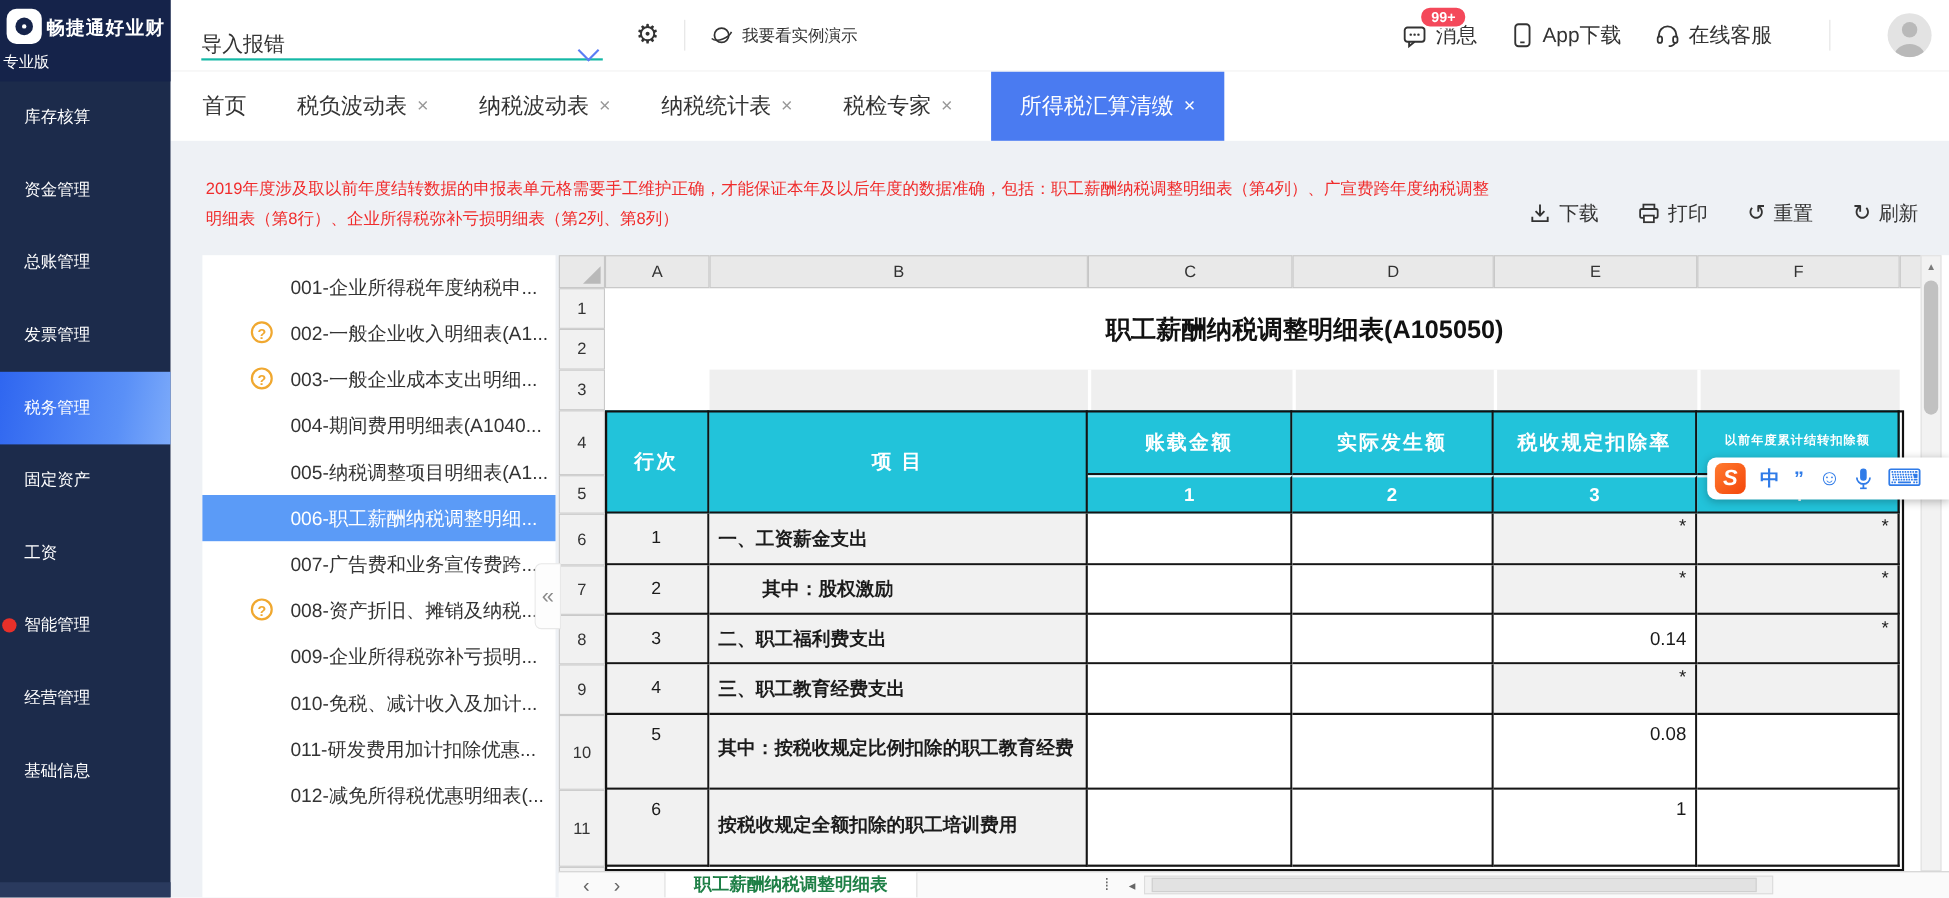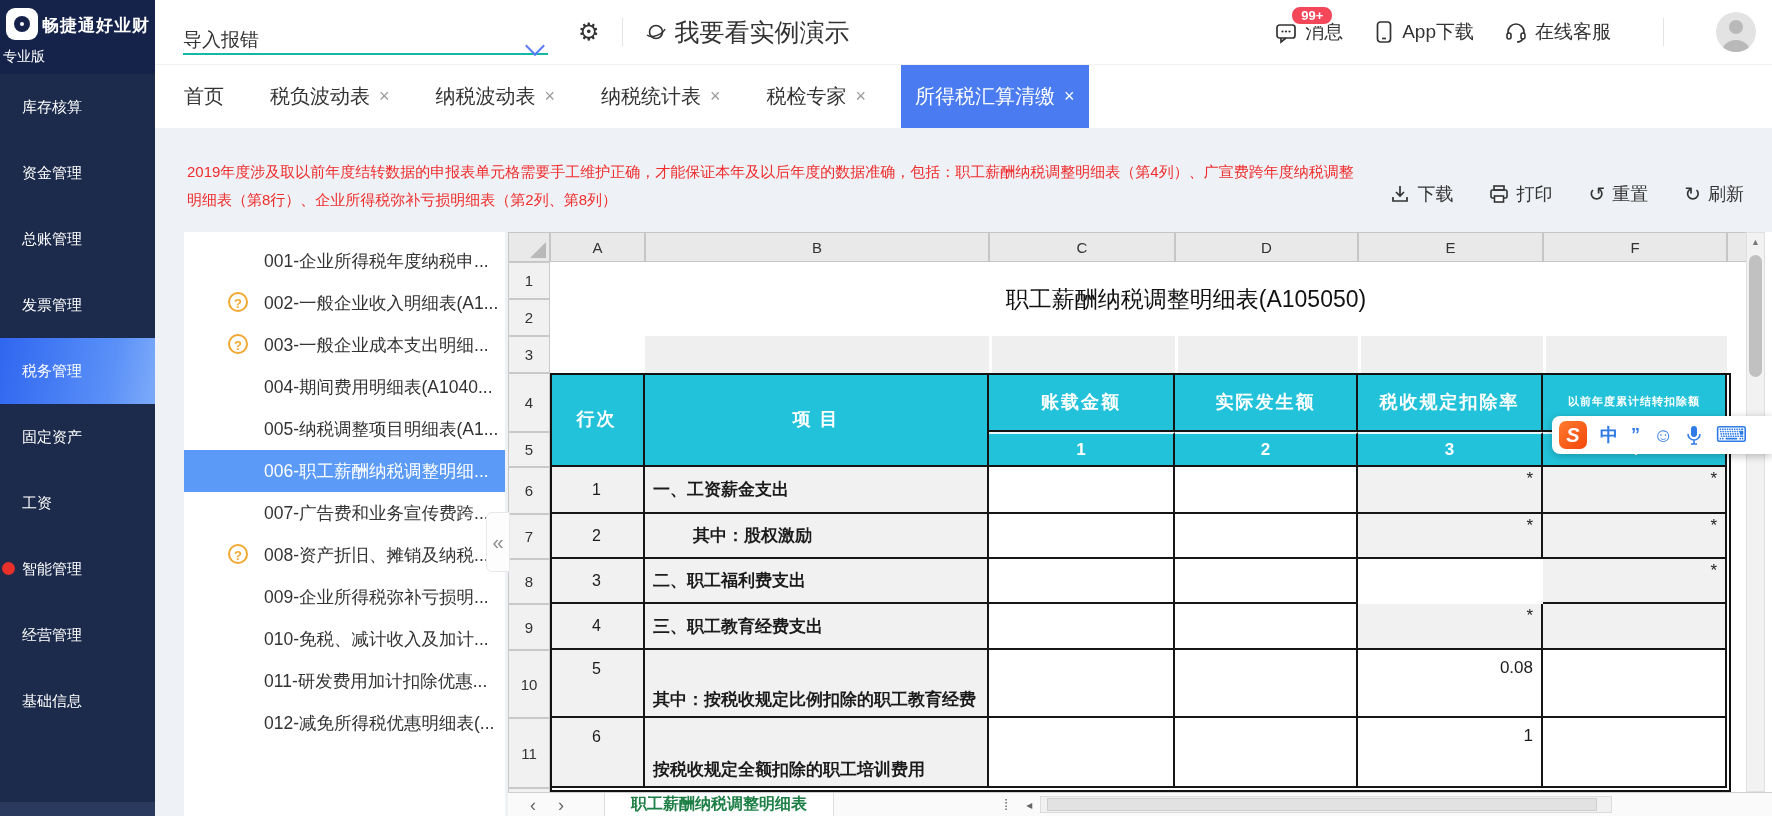--- a/index.html
+++ b/index.html
@@ -18,32 +18,32 @@
   .menu-item.active{background:linear-gradient(100deg,#2f66f0 0%,#5a90f7 70%,#7dabfa 100%)}
   .menu-item .dot{position:absolute;left:2px;top:26px;width:13px;height:13px;border-radius:50%;background:#e8302a}
   .side-foot{position:absolute;left:0;bottom:0;width:155px;height:14px;background:#2a3a5e}
   
   .topbar{position:absolute;left:155px;top:0;right:0;height:64px;background:#fff;display:flex;align-items:center;z-index:20;border-bottom:1px solid #f2f2f2}
   .select-box{margin-left:28px;width:365px;display:flex;align-items:flex-end;justify-content:space-between;border-bottom:2px solid #14b8a6;height:44px;cursor:pointer}
   .select-box .sel-label{font-size:19px;color:#333}
   .chev-down{width:12px;height:12px;border-right:2px solid #5a7df5;border-bottom:2px solid #5a7df5;transform:rotate(45deg);margin-right:6px;margin-top:-6px}
   .icon-btn{font-size:24px;color:#333;margin-left:30px;cursor:pointer;line-height:1}
   .vdiv{width:1px;height:28px;background:#e3e3e3;margin:0 22px}
-  .top-link{display:flex;align-items:center;gap:8px;font-size:25px;color:#333;cursor:pointer;white-space:nowrap}
+  .top-link{display:flex;align-items:center;gap:8px;font-size:15px;color:#333;cursor:pointer;white-space:nowrap}
   .top-right{margin-left:auto;display:flex;align-items:center;gap:30px;padding-right:16px}
   .top-item{position:relative;display:flex;align-items:center;gap:7px;font-size:19px;color:#333;cursor:pointer;white-space:nowrap}
   .badge{position:absolute;top:-14px;left:16px;background:#f4485a;color:#fff;font-size:13px;font-weight:bold;
          padding:1px 9px;border-radius:10px;border:2px solid #fff}
   .avatar{width:40px;height:40px;border-radius:50%;background:#e3e3e3;overflow:hidden;cursor:pointer}
   svg.ic{display:block}
   
   .tabbar{position:absolute;left:155px;top:64px;right:0;height:64px;background:#fff;display:flex;align-items:stretch;z-index:10}
   .tab{display:flex;align-items:center;gap:9px;padding:0 17px;margin-left:12px;font-size:20px;color:#333;cursor:pointer;white-space:nowrap}
   .tab .tx{color:#999;font-size:18px}
-  .tab.active{background:#4a7bf1;color:#fff;margin-left:18px;padding:0 14px}
+  .tab.active{background:#4a7bf1;color:#fff;margin-left:18px;padding:0 26px}
   .tab.active .tx{color:#fff}
   
   .notice{position:absolute;left:187px;top:158px;width:1180px;color:#f02c2c;font-size:15px;line-height:1.85;z-index:5}
   .rtoolbar{position:absolute;right:28px;top:182px;display:flex;gap:36px;z-index:6}
   .tool-btn{display:flex;align-items:center;gap:7px;font-size:18px;color:#333;cursor:pointer;white-space:nowrap}
   .tool-glyph{font-size:20px;line-height:1}
   
   .report-panel{position:absolute;left:184px;top:232px;width:321px;bottom:0;background:#fff;z-index:4}
   .report-item{position:relative;height:42px;line-height:42px;padding-left:80px;font-size:17.5px;color:#333;cursor:pointer;white-space:nowrap;overflow:hidden}
   .report-item.selected{background:#5b9bf7;color:#fff}
@@ -61,28 +61,28 @@
   .r-ch{top:0;height:30px}.r1{top:30px;height:37px}.r2{top:67px;height:37px}.r3{top:104px;height:37px}
   .r4{top:141px;height:59px}.r5{top:200px;height:35px}.r45{top:141px;height:94px}
   .r6{top:235px;height:47px}.r7{top:282px;height:45px}.r8{top:327px;height:45px}
   .r9{top:372px;height:46px}.r10{top:418px;height:68px}.r11{top:486px;height:70px}.r12{top:556px;height:6px}
   .hcell{background:#e9e9e9;border:1px solid #c6c6c6;color:#333;font-size:15px;cursor:pointer}
   .corner{background:#e9e9e9;border:1px solid #c6c6c6;overflow:hidden;cursor:pointer}
   .corner i{position:absolute;right:3px;bottom:3px;width:0;height:0;border-left:16px solid transparent;border-bottom:16px solid #b9b9b9}
   .band3{position:absolute;left:137px;top:104px;width:1082px;height:37px;background:#efefef}
   .band3 i{position:absolute;top:0;width:3px;height:37px;background:#fff}
   .title-cell{position:absolute;left:137px;top:30px;width:1082px;height:74px;display:flex;align-items:center;justify-content:center;
-              font-size:23px;font-weight:normal;color:#111}
+              font-size:23px;font-weight:bold;color:#111}
   .teal{background:#22c3da;color:#fff;font-weight:bold;border-right:2px solid #141414;border-bottom:2px solid #141414;font-size:18px;letter-spacing:2px}
   .teal.sub{font-size:17px;letter-spacing:0;border-top:2px solid #e8f7fa}
   .teal.two-line{flex-direction:column;line-height:1.35;font-size:11px;letter-spacing:1px}
   .tcell{border-right:2px solid #161616;border-bottom:2px solid #161616;color:#1b1b1b;background:#fff;cursor:cell}
   .tcell.gray{background:#f1f1f1}
   .tcell.lbl{justify-content:flex-start;padding-left:8px;font-weight:bold;font-size:17px;background:#f1f1f1;white-space:nowrap;overflow:hidden}
-  .tcell.lbl.bottom{align-items:flex-end;padding-bottom:5px}
+  .tcell.lbl.bottom{align-items:flex-end;padding-bottom:25px}
   .tcell.lbl.ind{padding-left:48px}
   .tcell.val{justify-content:flex-end;padding-right:8px;font-size:17px}
   .tcell.ast{align-items:flex-start;padding-top:2px}
   .gutcell{background:#f1f1f1;border:1px solid #c9c9c9;color:#333;font-size:15px;cursor:pointer}
   .frame{position:absolute;left:42px;top:141px;width:1177px;height:415px;border:2px solid #111;pointer-events:none}
   
   .vscroll{position:absolute;left:1238px;top:0;width:19px;height:560px;background:#f2f2f2;border:1px solid #e0e0e0;box-sizing:border-box}
   .vs-up{height:18px;display:flex;align-items:center;justify-content:center;font-size:9px;color:#7a7a7a;cursor:pointer}
   .vs-thumb{position:absolute;left:2px;top:22px;width:13px;height:122px;background:#c1c1c1;border-radius:7px;cursor:grab}
   
@@ -310,20 +310,21 @@
   <div class="cell tcell lbl ind c-b r7">其中：股权激励</div>
   <div class="cell tcell c-c r7"></div>
   <div class="cell tcell c-d r7"></div>
   <div class="cell tcell val ast gray c-e r7">*</div>
   <div class="cell tcell val ast gray c-f r7">*</div>
 
   <div class="cell tcell gray c-a r8">3</div>
   <div class="cell tcell lbl c-b r8">二、职工福利费支出</div>
   <div class="cell tcell c-c r8"></div>
   <div class="cell tcell c-d r8"></div>
+  <div class="cell tcell val c-e r8">0.14</div>
   <div class="cell tcell val ast gray c-f r8">*</div>
 
   <div class="cell tcell gray c-a r9">4</div>
   <div class="cell tcell lbl c-b r9">三、职工教育经费支出</div>
   <div class="cell tcell c-c r9"></div>
   <div class="cell tcell c-d r9"></div>
   <div class="cell tcell val ast gray c-e r9">*</div>
   <div class="cell tcell gray c-f r9"></div>
 
   <div class="cell tcell gray c-a r10" style="align-items:flex-start;padding-top:10px">5</div>

